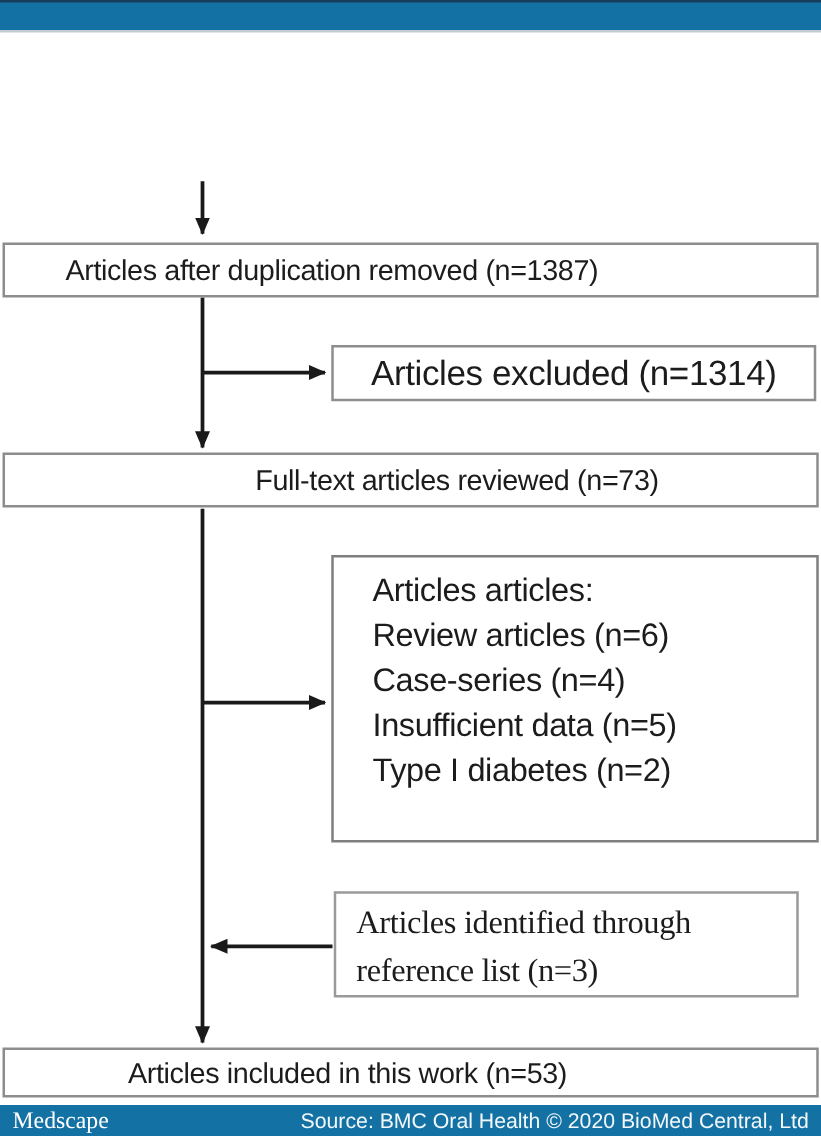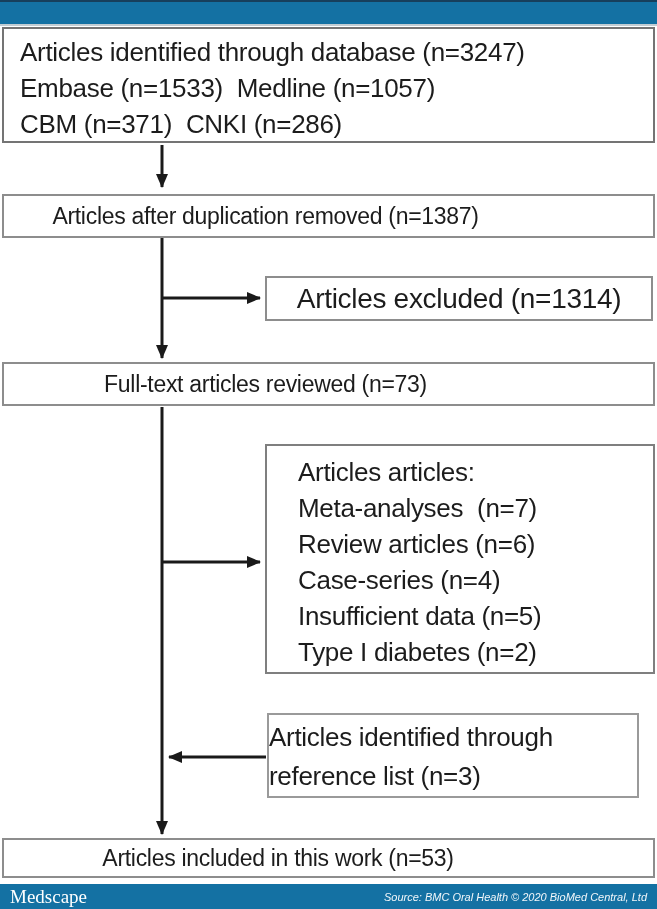--- a/index.html
+++ b/index.html
@@ -51,39 +51,40 @@
     left: 265px; top: 276px;
     width: 388px; height: 45px;
     border: 2px solid #8d8d8d;
     display: flex; align-items: center; justify-content: center;
     font-size: 28px;
   }
   .box-fulltext {
     left: 2px; top: 362px;
     width: 653px; height: 44px;
     border: 2px solid #8d8d8d;
-    display: flex; align-items: center; justify-content: center;
+    display: flex; align-items: center; justify-content: flex-end;
     padding-right: 126px;
     font-size: 23px;
   }
   .box-excl2 {
     left: 265px; top: 444px;
     width: 390px; height: 230px;
     border: 2px solid #7f7f7f;
     padding: 8px 0 0 31px;
     font-size: 26px;
     line-height: 36px;
   }
   .box-ref {
     left: 267px; top: 713px;
     width: 372px; height: 85px;
     border: 2px solid #9a9a9a;
-    padding: 3px 0 0 0;
+    padding: 3px 0 0 16px;
     font-size: 26px;
     line-height: 39px;
+    font-family: Liberation Serif, serif;
   }
   .box-included {
     left: 2px; top: 838px;
     width: 653px; height: 40px;
     border: 2px solid #8d8d8d;
     display: flex; align-items: center; justify-content: center;
     padding-right: 126px;
     font-size: 23px;
     padding-left: 25px;
   }
@@ -104,23 +105,22 @@
     padding: 0 10px 0 10px;
   }
   .brand {
     color: #ffffff;
     font-family: "Liberation Serif", "DejaVu Serif", serif;
     font-size: 19px;
     letter-spacing: 0px;
   }
   .source {
     color: #f2f7fa;
-    font-size: 11px;
+    font-size: 17px;
     letter-spacing: 0px;
-    font-style: italic;
   }
 </style>
 </head>
 <body>
 
 <div class="canvas">
 
   <div class="topbar"></div>
 
   <svg class="connectors" width="657" height="909" viewBox="0 0 657 909">
@@ -130,41 +130,35 @@
       </marker>
     </defs>
     <line x1="162" y1="145" x2="162" y2="187" stroke="#1a1a1a" stroke-width="3" marker-end="url(#arrow)"></line>
     <line x1="162" y1="236" x2="162" y2="358" stroke="#1a1a1a" stroke-width="3" marker-end="url(#arrow)"></line>
     <line x1="161" y1="298" x2="260" y2="298" stroke="#1a1a1a" stroke-width="3" marker-end="url(#arrow)"></line>
     <line x1="162" y1="407" x2="162" y2="834" stroke="#1a1a1a" stroke-width="3" marker-end="url(#arrow)"></line>
     <line x1="161" y1="562" x2="260" y2="562" stroke="#1a1a1a" stroke-width="3" marker-end="url(#arrow)"></line>
     <line x1="266" y1="757" x2="169" y2="757" stroke="#1a1a1a" stroke-width="3" marker-end="url(#arrow)"></line>
   </svg>
 
-  <div class="box box-identified">
-    <span class="line">Articles identified through database (n=3247)</span>
-    <span class="line">Embase (n=1533)  Medline (n=1057)</span>
-    <span class="line">CBM (n=371)  CNKI (n=286)</span>
-  </div>
 
   <div class="box box-dedup">
     <span class="line">Articles after duplication removed (n=1387)</span>
   </div>
 
   <div class="box box-excl1">
     <span class="line">Articles excluded (n=1314)</span>
   </div>
 
   <div class="box box-fulltext">
     <span class="line">Full-text articles reviewed (n=73)</span>
   </div>
 
   <div class="box box-excl2">
     <span class="line">Articles articles:</span>
-    <span class="line">Meta-analyses  (n=7)</span>
     <span class="line">Review articles (n=6)</span>
     <span class="line">Case-series (n=4)</span>
     <span class="line">Insufficient data (n=5)</span>
     <span class="line">Type I diabetes (n=2)</span>
   </div>
 
   <div class="box box-ref">
     <span class="line">Articles identified through</span>
     <span class="line">reference list (n=3)</span>
   </div>

